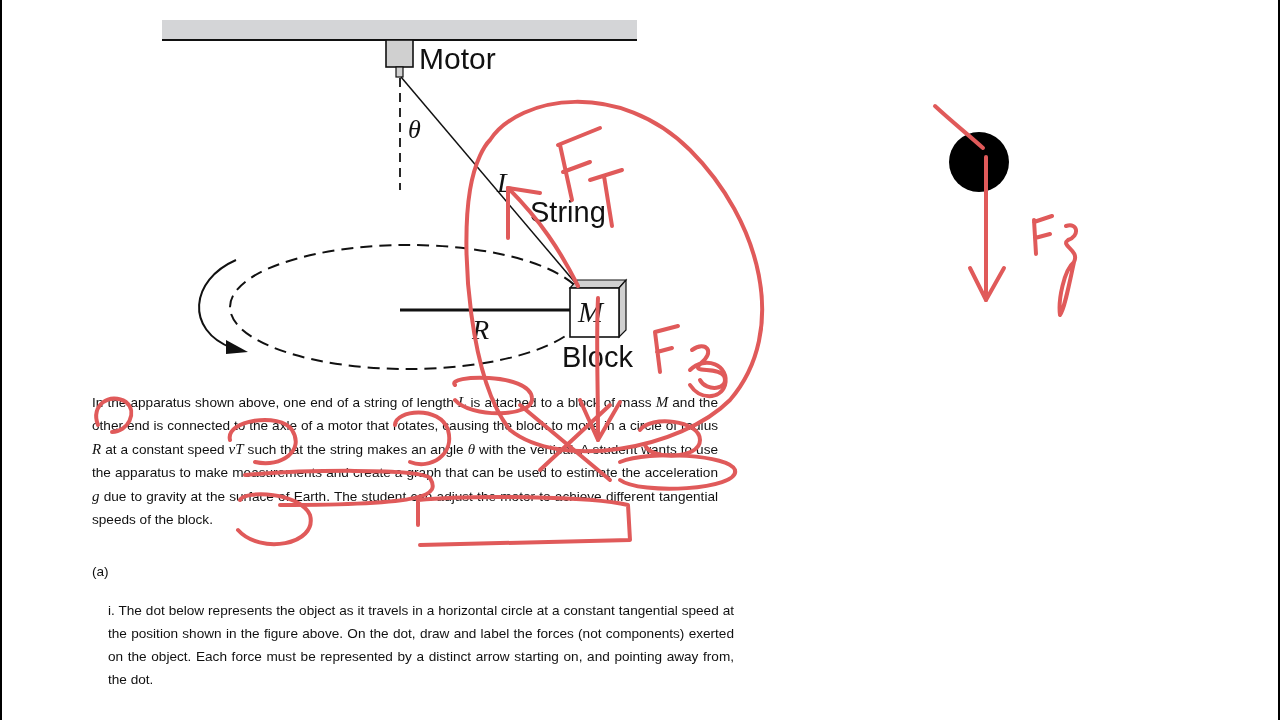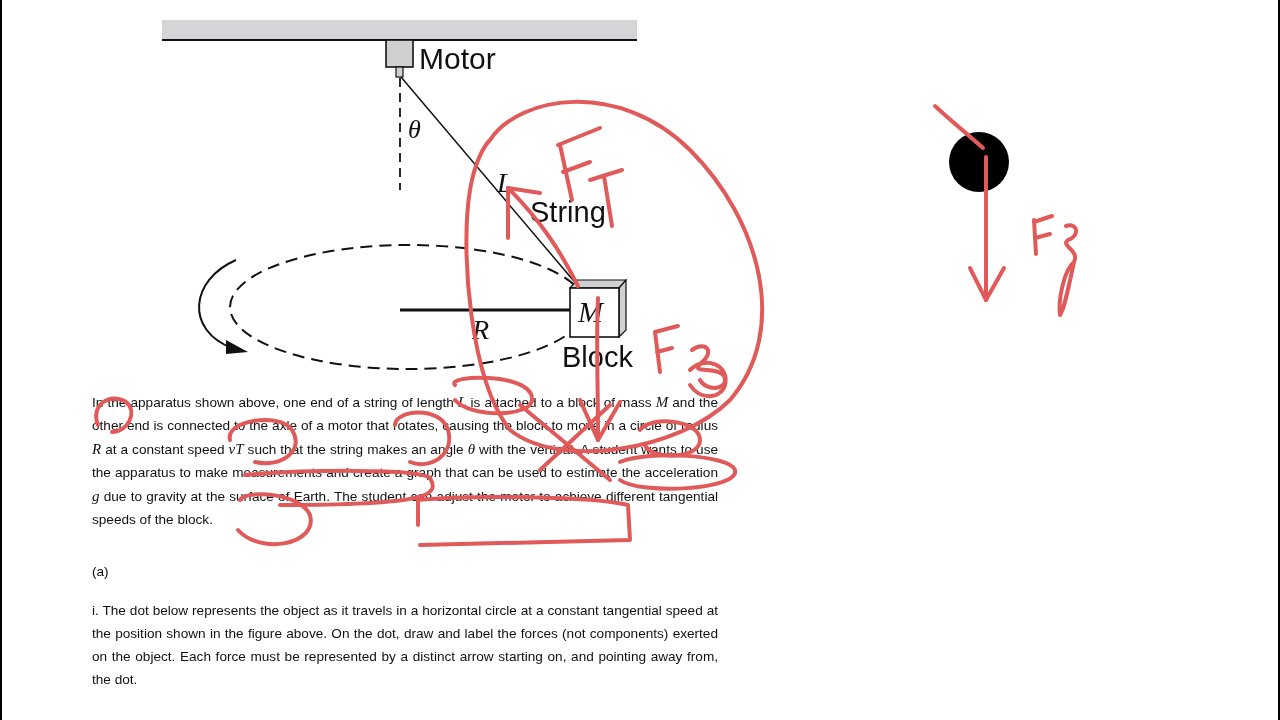--- a/index.html
+++ b/index.html
@@ -14,21 +14,21 @@
   .label-text { font-family:"Liberation Sans", sans-serif; fill:#111; }
   .ital { font-family:"Liberation Serif", serif; font-style:italic; fill:#111; }
   .para {
     position:absolute; left:92px; width:626px;
     font-size:13.6px; line-height:22.9px; color:#111;
     text-align:justify;
   }
   .para .var { font-family:"Liberation Serif", serif; font-style:italic; font-size:15px; }
   .p1 { top:391px; }
   .p2 { top:561px; }
-  .p3 { top:600px; }
+  .p3 { top:600px;margin-left:16px; }
   .ink { position:absolute; left:0; top:0; width:1280px; height:720px; pointer-events:none; }
 </style>
 </head>
 <body>
 
 <div class="frame-left"></div>
 <div class="frame-right"></div>
 
 <svg class="canvas" viewBox="0 0 1280 720" xmlns="http://www.w3.org/2000/svg">
 

